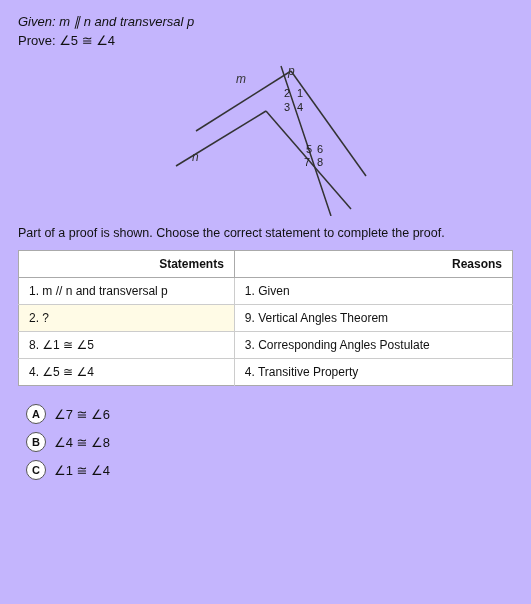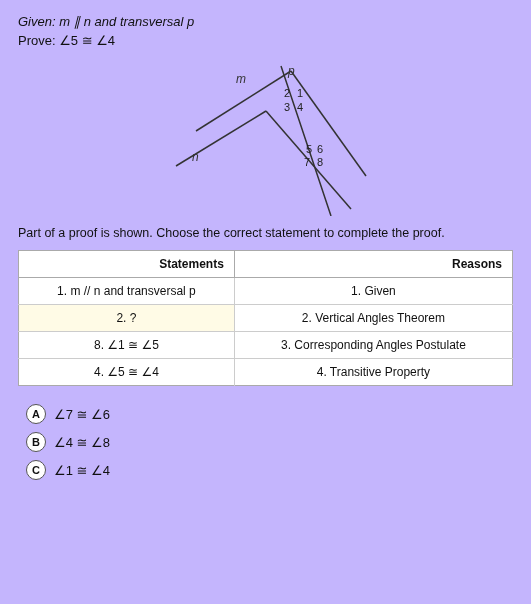--- a/index.html
+++ b/index.html
@@ -62,21 +62,20 @@
     }
     .proof-table th:last-child {
       border-right: none;
     }
     .proof-table td {
       padding: 6px 10px;
       border-bottom: 1px solid #ccc;
       border-right: 1px solid #ccc;
       vertical-align: top;
       font-size: 12px;
-      text-align: center;
     }
     .proof-table td:last-child {
       border-right: none;
     }
     .proof-table tr:last-child td {
       border-bottom: none;
     }
     .proof-table td.highlight {
       background: #fffbe6;
     }
@@ -157,21 +156,21 @@
         <th>Reasons</th>
       </tr>
     </thead>
     <tbody>
       <tr>
         <td>1. m // n and transversal p</td>
         <td>1. Given</td>
       </tr>
       <tr>
         <td class="highlight">2.  ?</td>
-        <td>2. Vertical Angles Theorem</td>
+        <td>9. Vertical Angles Theorem</td>
       </tr>
       <tr>
         <td>8. ∠1 ≅ ∠5</td>
         <td>3. Corresponding Angles Postulate</td>
       </tr>
       <tr>
         <td>4. ∠5 ≅ ∠4</td>
         <td>4. Transitive Property</td>
       </tr>
     </tbody>

